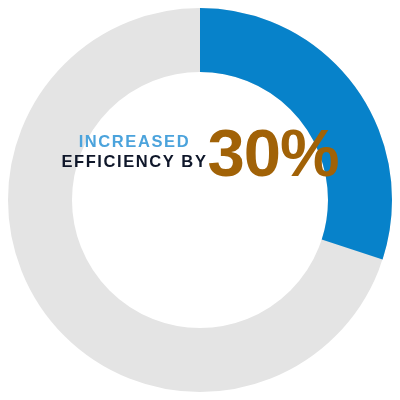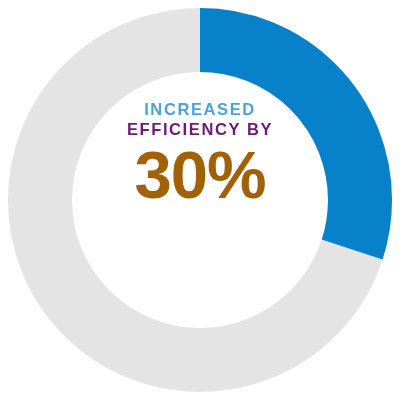--- a/index.html
+++ b/index.html
@@ -28,21 +28,20 @@
     height: 400px;
     display: block;
   }
   #center-label {
     position: absolute;
     left: 0;
     top: 0;
     width: 400px;
     height: 306px;
     display: flex;
-    flex-direction: column;
     align-items: center;
     justify-content: center;
     pointer-events: none;
   }
   .caption-line {
     font-size: 16.5px;
     font-weight: bold;
     letter-spacing: 1.6px;
     line-height: 20px;
     text-align: center;
@@ -66,18 +65,18 @@
 <div id="infographic" style="background: rgb(255, 255, 255);">
 
   <svg id="donut-svg" viewBox="0 0 400 400">
     <circle cx="200" cy="200" r="160" fill="none" stroke="#e4e4e4" stroke-width="64"></circle>
     <circle id="value-arc" cx="200" cy="200" r="160" fill="none" stroke="#0782ca" stroke-width="64" stroke-dasharray="301.59 703.72" transform="rotate(-90 200 200)"></circle>
   </svg>
 
   <div id="center-label">
     <div id="caption-block">
       <div class="caption-line" style="color: rgb(75, 163, 220);">INCREASED</div>
-      <div class="caption-line" style="color: #701a75;">EFFICIENCY BY</div>
+      <div class="caption-line" style="color: #0f172a;">EFFICIENCY BY</div>
     </div>
     <div id="big-value" style="color: #a16207;">30%</div>
   </div>
 
 </div>
 
 </body></html>

